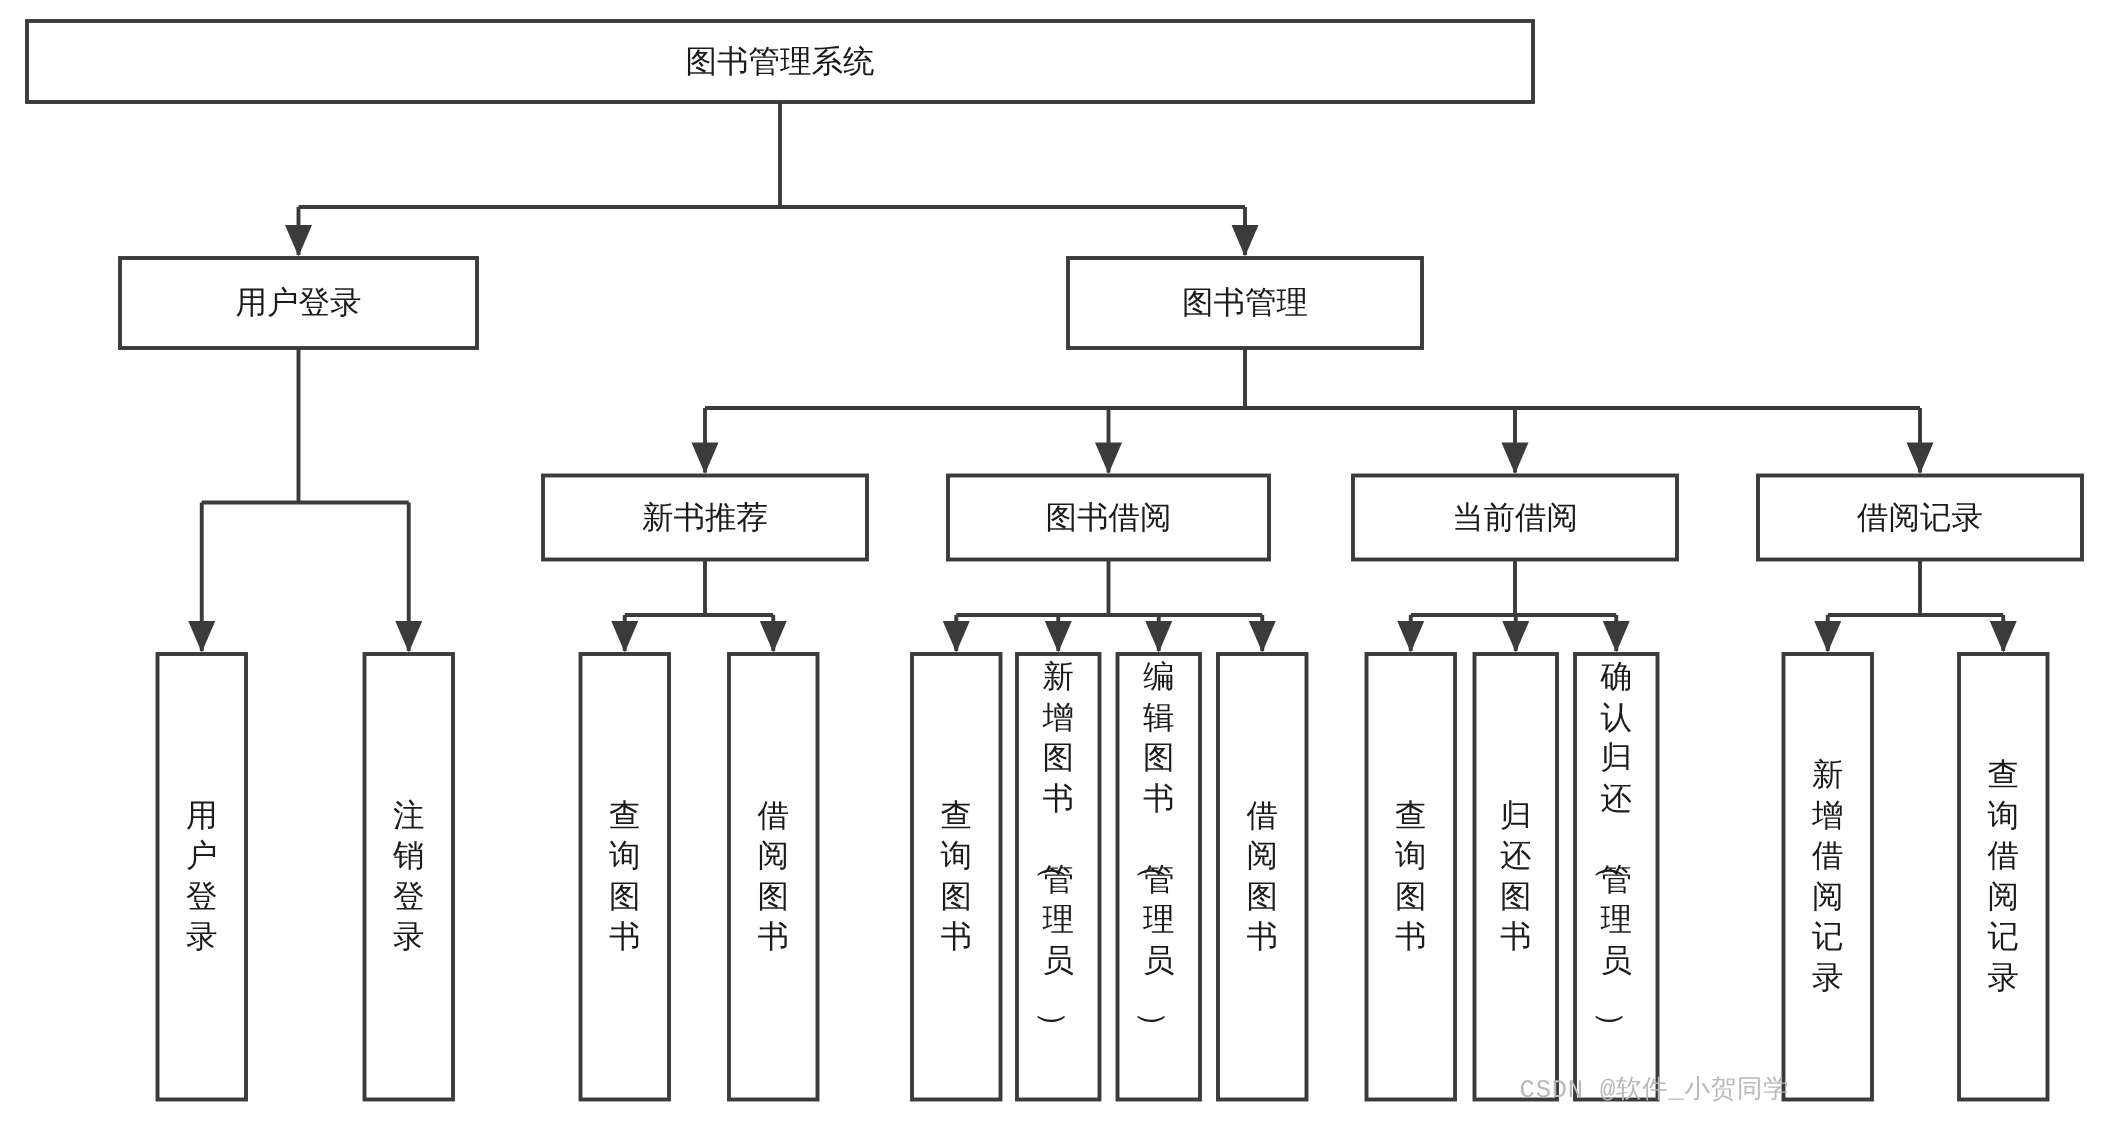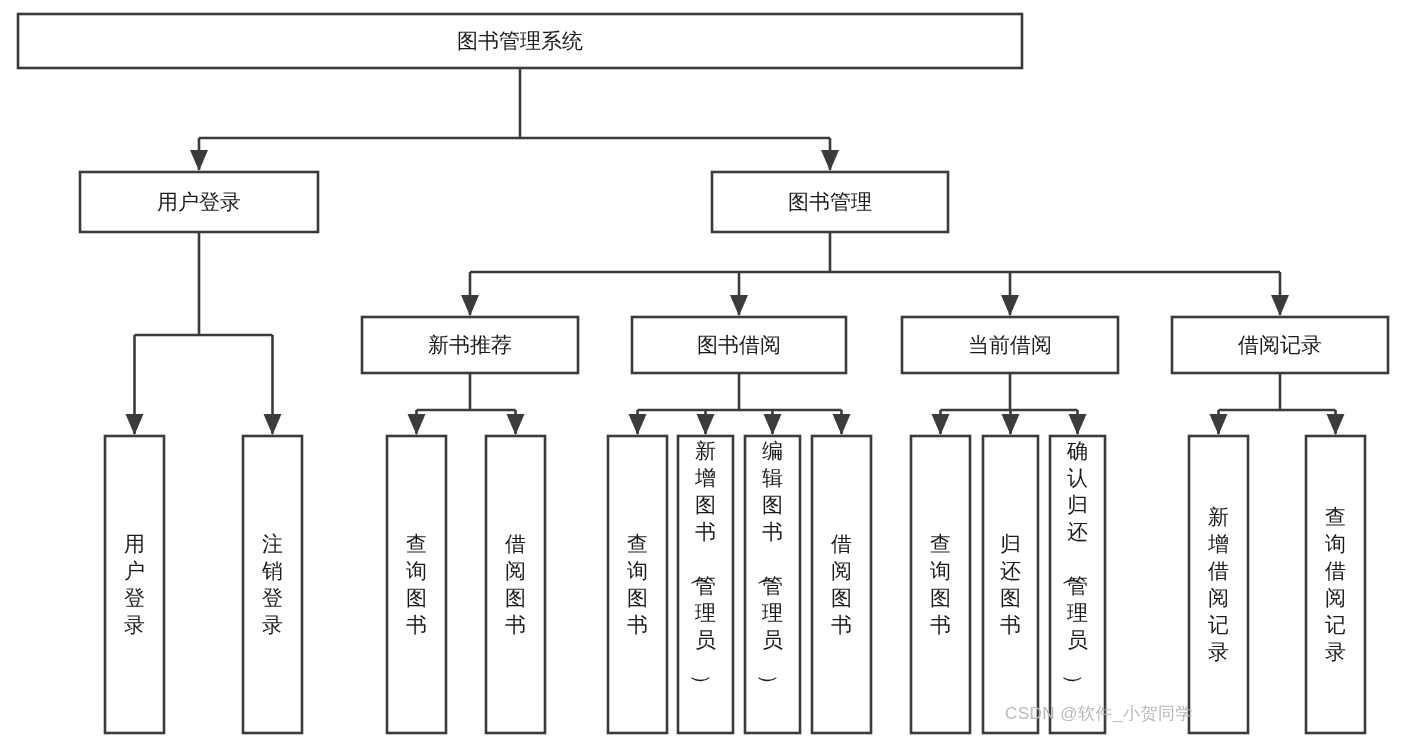--- a/index.html
+++ b/index.html
@@ -50,22 +50,22 @@
   }
   .node-label-vertical {
     fill: #1b1b1b;
     font-family: "DejaVu Sans", "Liberation Sans", sans-serif;
     font-size: 21px;
     text-anchor: middle;
   }
   .watermark {
     position: absolute;
     right: 8px;
-    bottom: 22px;
-    font-family: Liberation Sans, sans-serif;
+    bottom: 10px;
+    font-family: Liberation Mono, monospace;
     font-size: 17px;
     color: #b9b9b9;
     letter-spacing: 0.5px;
     white-space: nowrap;
     pointer-events: none;
   }
 </style>
 </head>
 <body>
 

